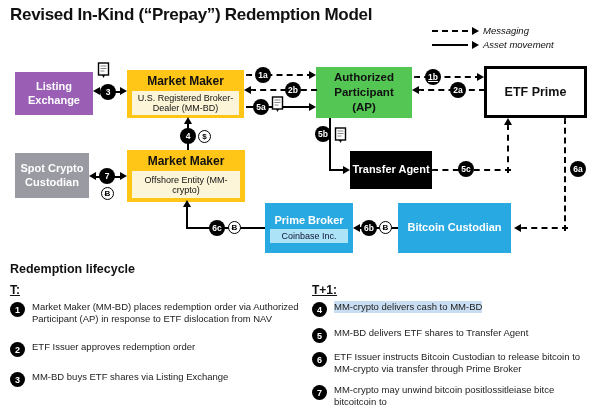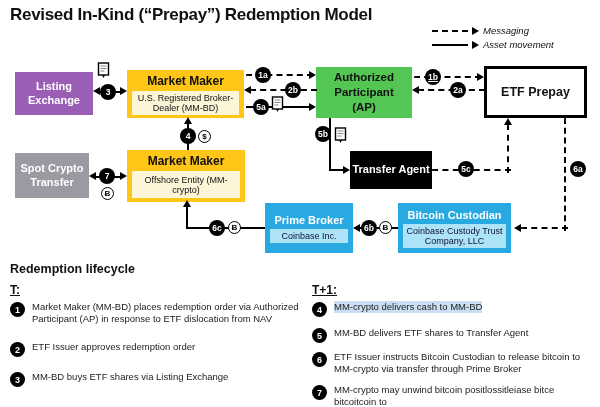--- a/index.html
+++ b/index.html
@@ -82,44 +82,43 @@
   <div class="org-box box-yellow" style="left:127px;top:70px;width:117px;height:48px;">
     <div class="org-title">Market Maker</div>
     <div class="org-sub">U.S. Registered Broker-Dealer (MM-BD)</div>
   </div>
 
   <div class="org-box box-green" style="left:316px;top:67px;width:96px;height:51px;padding:0 8px;">
     <div>Authorized Participant (AP)</div>
   </div>
 
   <div class="org-box box-white" style="left:484px;top:66px;width:103px;height:52px;">
-    <div>ETF Prepay</div>
+    <div>ETF Prime</div>
   </div>
 
   <div class="org-box box-gray" style="left:15px;top:153px;width:74px;height:45px;">
-    <div class="org-title">Spot Crypto Transfer</div>
+    <div class="org-title">Spot Crypto Custodian</div>
   </div>
 
   <div class="org-box box-yellow" style="left:127px;top:150px;width:118px;height:52px;">
     <div class="org-title">Market Maker</div>
     <div class="org-sub">Offshore Entity (MM-crypto)</div>
   </div>
 
   <div class="org-box box-black" style="left:350px;top:151px;width:82px;height:38px;">
     <div>Transfer Agent</div>
   </div>
 
   <div class="org-box box-blue" style="left:265px;top:203px;width:88px;height:50px;">
     <div class="org-title">Prime Broker</div>
     <div class="org-sub">Coinbase Inc.</div>
   </div>
 
   <div class="org-box box-blue" style="left:398px;top:203px;width:113px;height:50px;">
     <div class="org-title">Bitcoin Custodian</div>
-    <div class="org-sub">Coinbase Custody Trust Company, LLC</div>
   </div>
 
   <div class="hline" style="left:97px;top:91px;width:26px;"></div>
   <div class="ah ah-left" style="left:93px;top:87px;"></div>
   <div class="ah ah-right" style="left:120px;top:87px;"></div>
   <div class="badge" style="left:100px;top:84px;">3</div>
   <svg class="doc-icon" style="left:97px;top:62px;" width="13" height="16" viewBox="0 0 13 16">
     <rect x="1.5" y="1" width="10" height="12" fill="#fff" stroke="#000" stroke-width="1.4"></rect>
     <line x1="3.5" y1="4" x2="9.5" y2="4" stroke="#888" stroke-width="1"></line>
     <line x1="3.5" y1="6.5" x2="9.5" y2="6.5" stroke="#888" stroke-width="1"></line>

